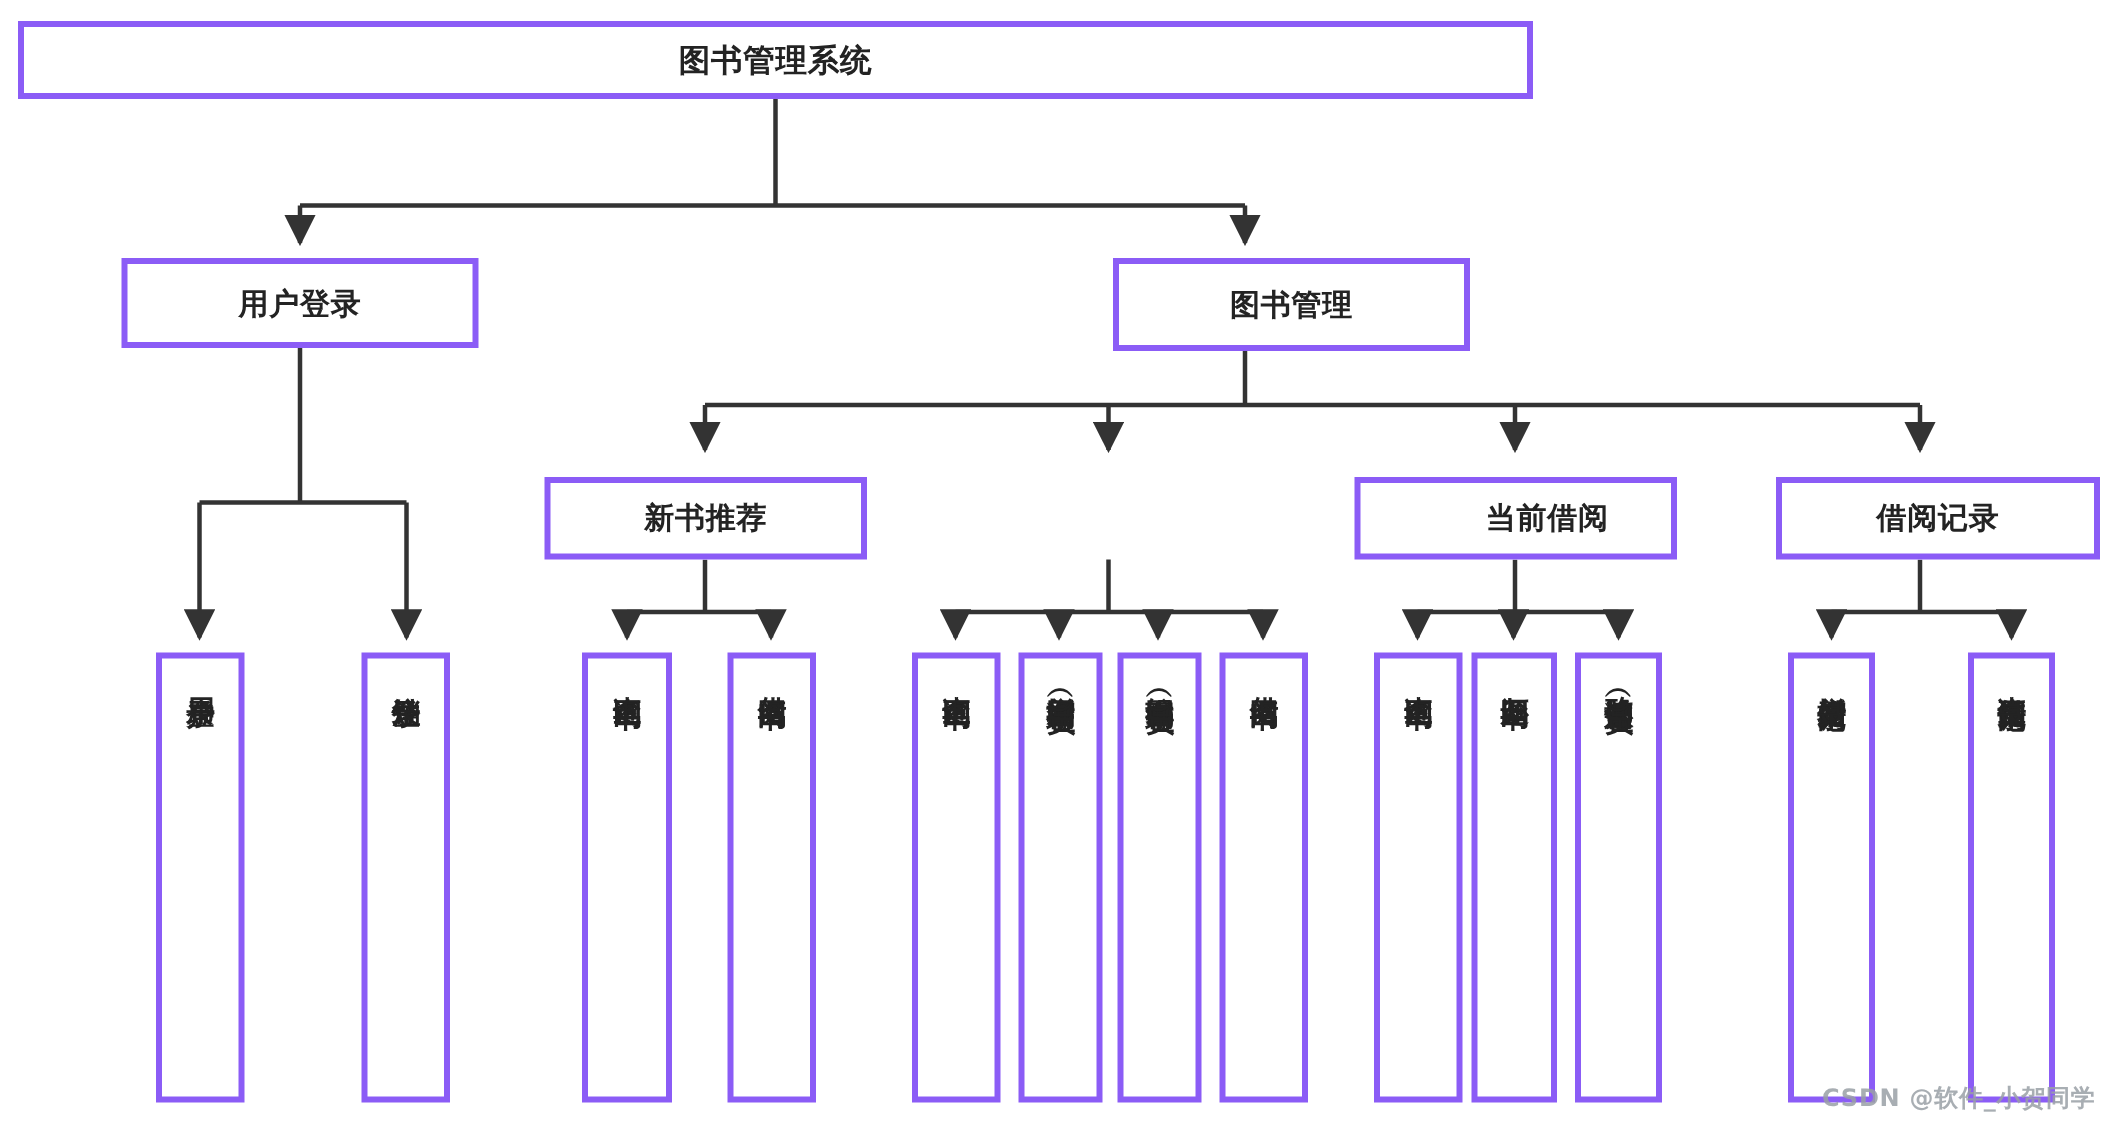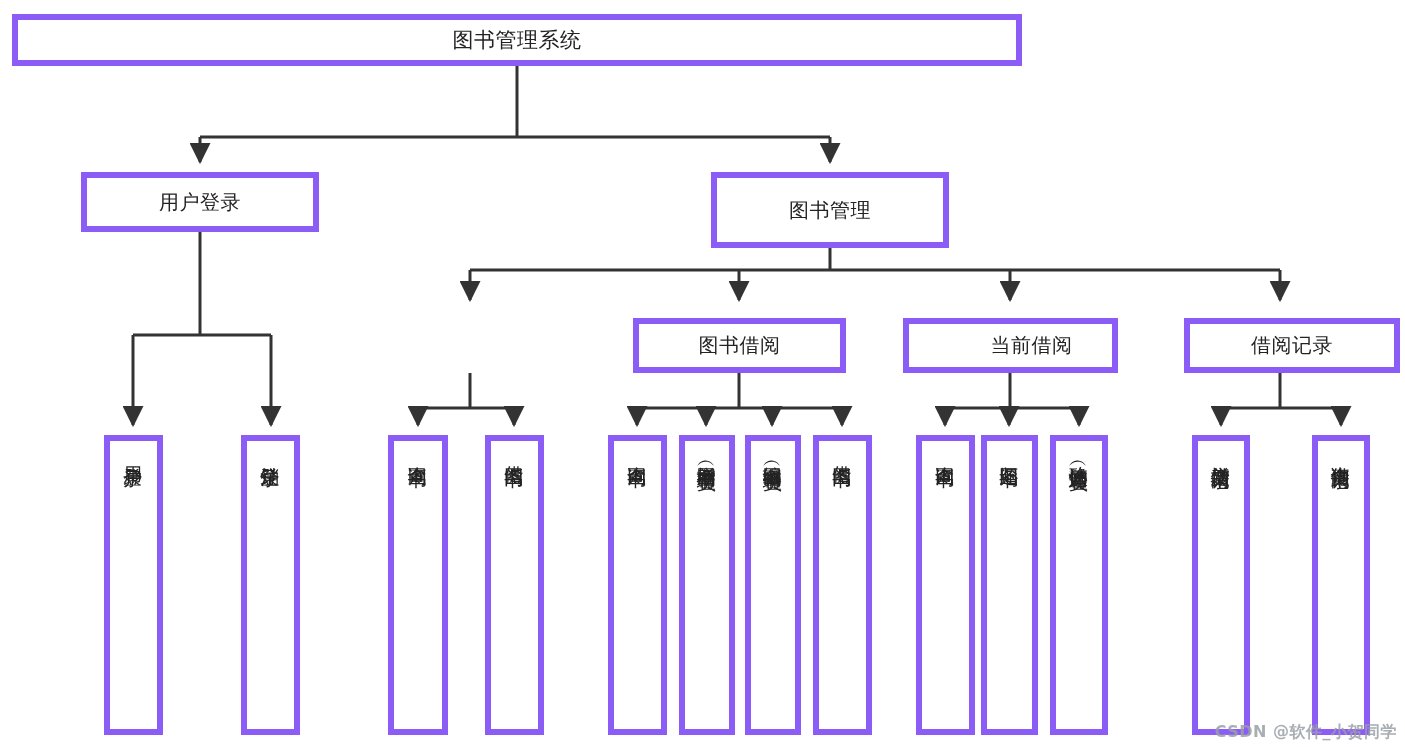--- a/index.html
+++ b/index.html
@@ -21,26 +21,27 @@
   #diagram-svg {
     position: absolute;
     left: 0;
     top: 0;
     width: 1405px;
     height: 747px;
   }
   .node {
     position: absolute;
     box-sizing: border-box;
-    border: 6px solid #8b5cf6;
+    border: 4px solid #8b5cf6;
     background: #ffffff;
     display: flex;
     align-items: center;
     justify-content: center;
     color: #1a1a1a;
+    font-weight: bold;
   }
   .node-label {
     font-size: 20px;
     line-height: 1.15;
     letter-spacing: 0.5px;
     white-space: nowrap;
     color: #232323;
   }
   .node.horizontal .node-label {
     writing-mode: horizontal-tb;
@@ -126,26 +127,26 @@
     </g>
   </svg>
 
   <div class="node horizontal node-root" style="left:12px; top:14px; width:1010px; height:52px;">
     <span class="node-label">图书管理系统</span>
   </div>
 
   <div class="node horizontal" style="left:81px; top:172px; width:238px; height:60px;">
     <span class="node-label">用户登录</span>
   </div>
-  <div class="node horizontal" style="left:711px; top:172px; width:238px; height:76px;">
+  <div class="node horizontal" style="left:742px; top:172px; width:238px; height:62px;">
     <span class="node-label">图书管理</span>
   </div>
 
-  <div class="node horizontal" style="left:633px; top:318px; width:213px; height:55px;">
-    <span class="node-label">图书借阅</span>
+  <div class="node horizontal" style="left:363px; top:318px; width:215px; height:55px;">
+    <span class="node-label">新书推荐</span>
   </div>
   <div class="node horizontal" style="left:903px; top:318px; width:215px; height:55px;padding-left:42px;">
     <span class="node-label">当前借阅</span>
   </div>
   <div class="node horizontal" style="left:1172px; top:318px; width:216px; height:55px;margin-left:12px;">
     <span class="node-label">借阅记录</span>
   </div>
 
   <div class="node vertical" style="left:104px; top:435px; width:59px; height:300px;">
     <span class="node-label">用户登录</span>

